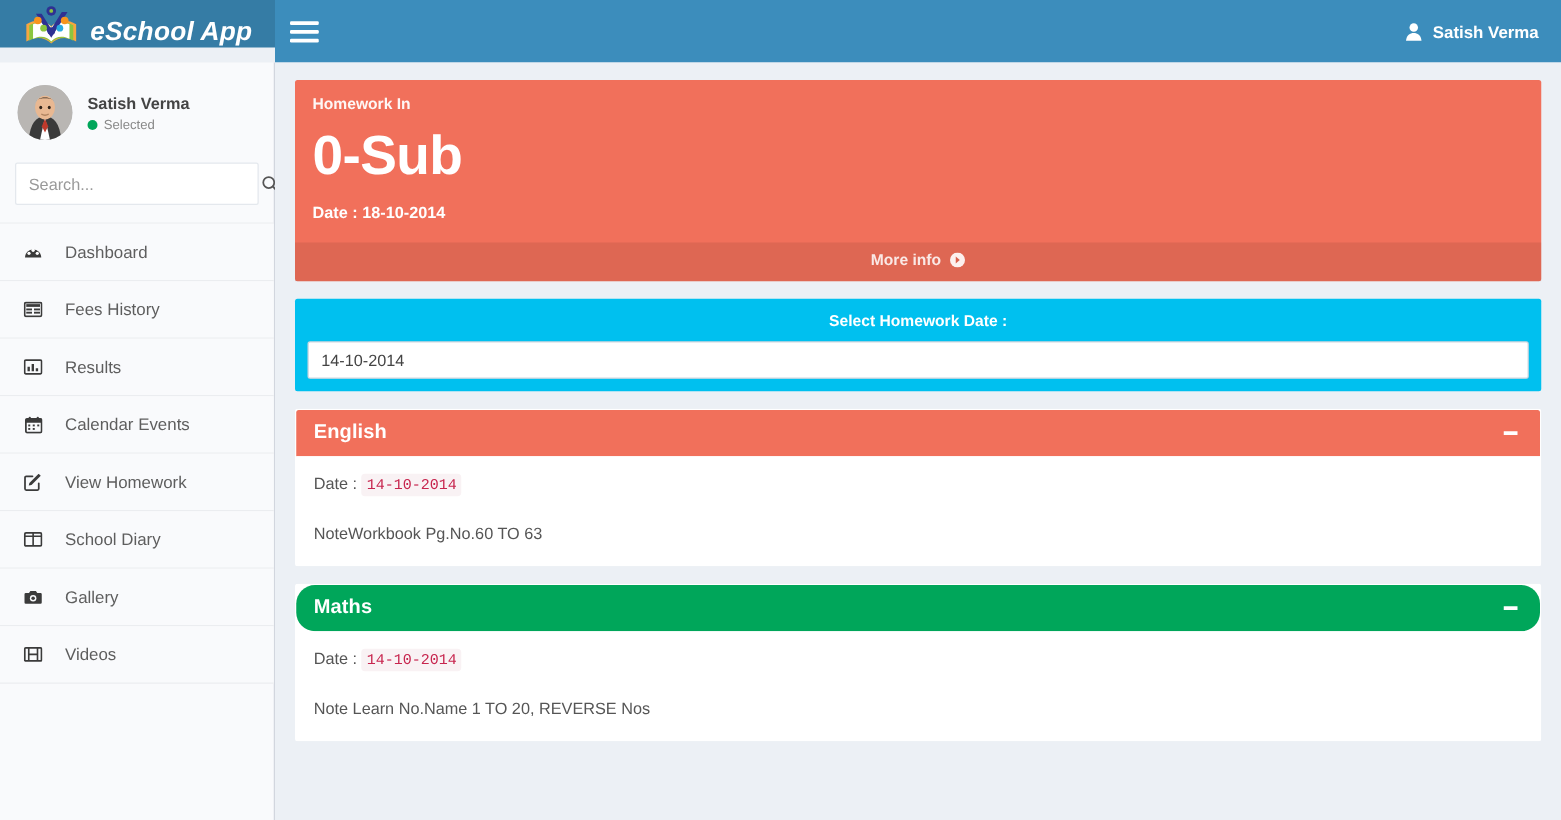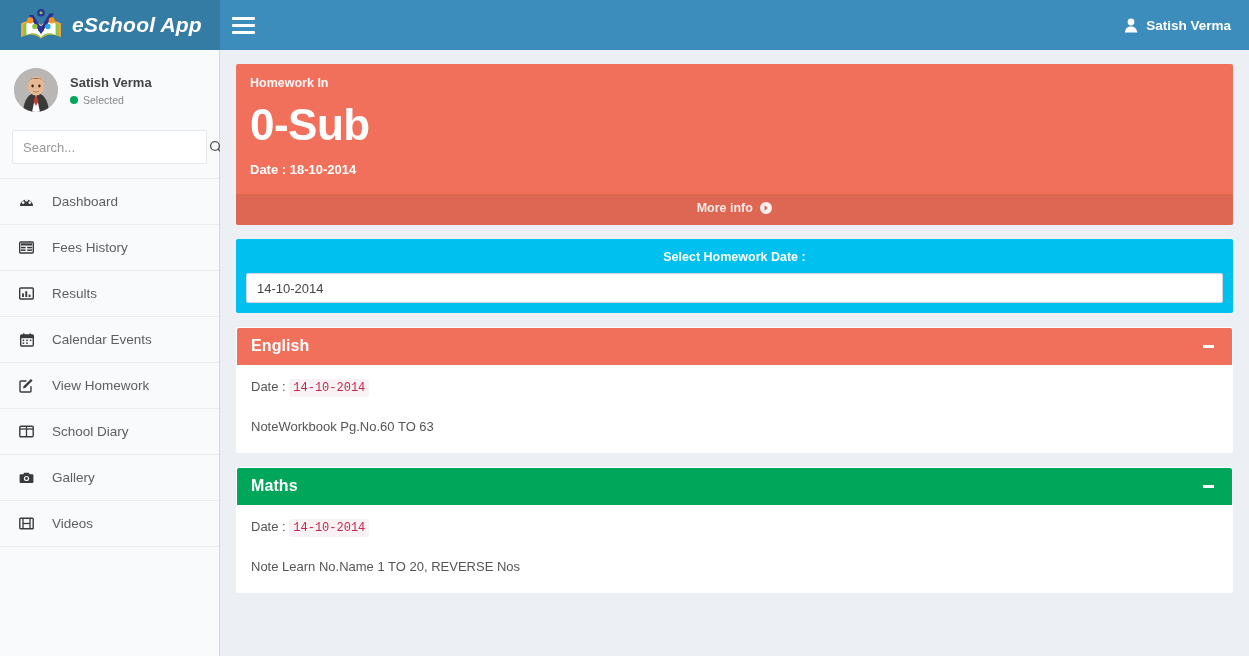--- a/index.html
+++ b/index.html
@@ -7,22 +7,22 @@
     width: 1249px; height: 656px;
     font-family: "Liberation Sans", sans-serif;
     background: #ecf0f5;
     overflow: hidden;
   }
   #app { position: relative; width: 1249px; height: 656px; }
 
   
   .header { position: absolute; top:0; left:0; width:1249px; height:50px; display:flex; }
   .logo-box {
-    width: 220px; height: 50px; background:#357ca5;
-    display:flex; align-items:center; justify-content:center; gap:8px;
+    width: 220px; height: 38px; background:#357ca5;
+    display:flex; align-items:flex-end; justify-content:center; gap:8px;
     flex-shrink:0;
   }
   .logo-mark { width: 46px; height: 34px; flex-shrink:0; }
   .logo-text {
     color:#ffffff; font-size:21px; font-style:italic; font-weight:bold;
     letter-spacing:0.2px; white-space:nowrap;
     font-family:"Liberation Sans", sans-serif;
   }
   .navbar {
     flex:1; height:50px; background:#3c8dbc;
@@ -118,21 +118,21 @@
     display:flex; align-items:center; justify-content:space-between;
     padding:9px 14px 10px 14px; color:#fff; border-radius:2px 2px 0 0;
   }
   .panel-title { font-size:16px; font-weight:bold; letter-spacing:.1px; }
   .collapse-btn {
     background:transparent; border:0; cursor:pointer; color:#fff;
     width:20px; height:18px; display:flex; align-items:center; justify-content:center;
   }
   .collapse-btn i { display:block; width:11px; height:3px; background:#fff; }
   .panel-red  { background:#f1705b; }
-  .panel-green{ background:#00a65a; }
+  .panel-green{ background:#00a65a;border-radius:15px; }
   .panel-body { padding:14px 14px 18px 14px; background:#fff; border-radius:0 0 2px 2px; }
   .row-date { font-size:13px; color:#555; margin-bottom:24px; }
   code.datecode {
     font-family:"Liberation Mono", monospace; font-size:12px;
     color:#c7254e; background:#f9f2f4; padding:2px 4px; border-radius:3px;
   }
   .row-note { font-size:13px; color:#555; }
 </style>
 </head>
 <body>

